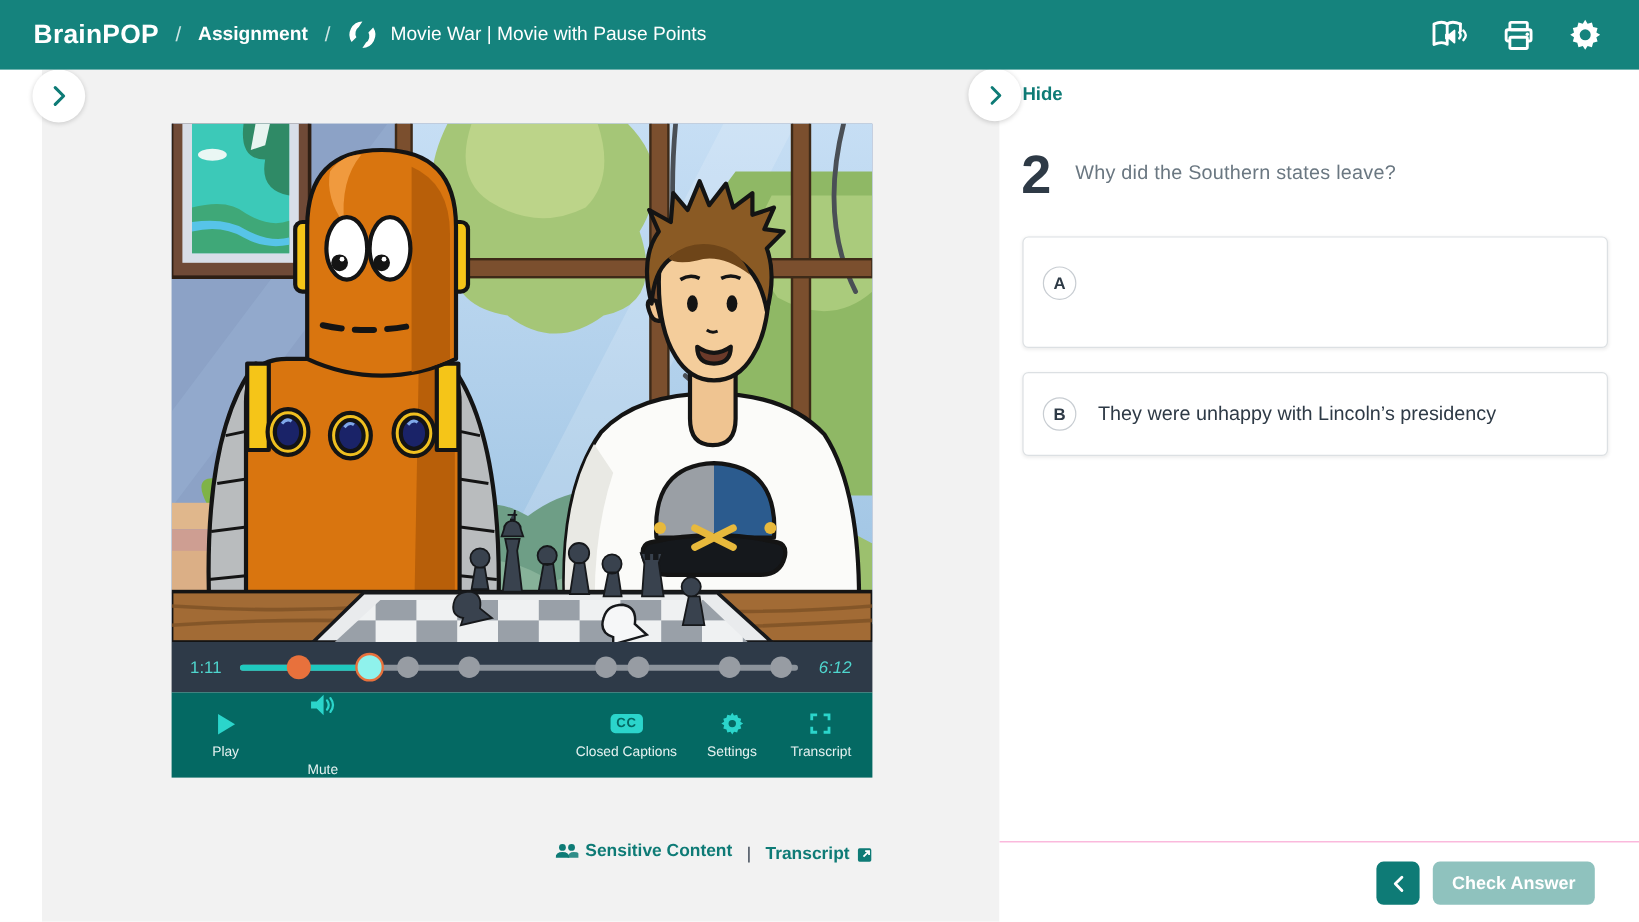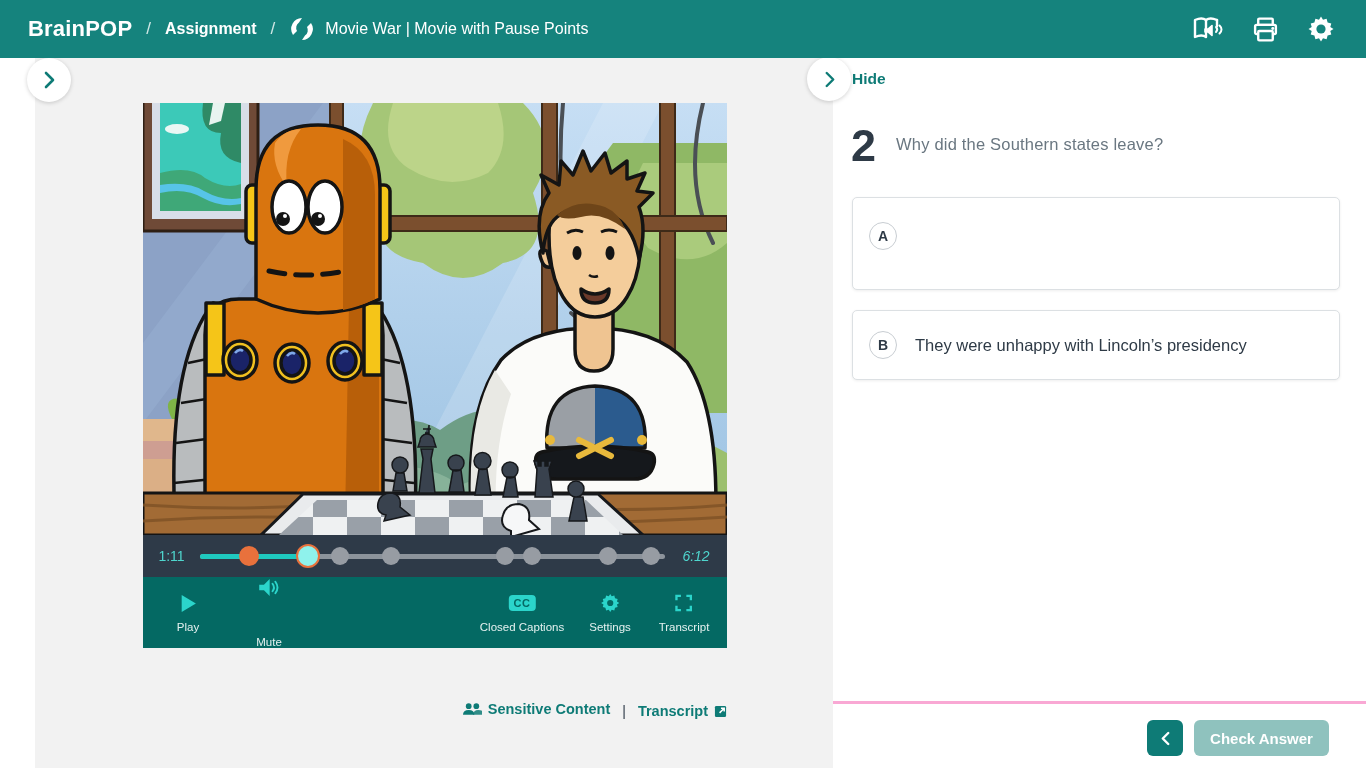--- a/index.html
+++ b/index.html
@@ -67,21 +67,21 @@
 
   .answer-card { position:absolute; left:19px; width:488px; background:#fff; border:1px solid #DCE0E3; border-radius:5px;
     box-shadow:0 1px 3px rgba(0,0,0,.07); cursor:pointer; display:flex; align-items:flex-start; padding:20px 24px 20px 16px; gap:18px; }
   .answer-a { top:139px; height:93px; }
   .answer-b { top:252px; height:70px; align-items:center; padding-top:0; padding-bottom:0; }
   .letter-chip { flex:0 0 28px; width:28px; height:28px; border-radius:50%; border:1.5px solid #C8CDD2;
     display:flex; align-items:center; justify-content:center; font-size:14px; font-weight:bold; color:#2E3A46; margin-top:4px; }
   .answer-b .letter-chip { margin-top:0; }
   .answer-text { font-size:16.5px; color:#2E3A46; line-height:25px; max-width:420px; }
 
-  .quiz-footer { position:absolute; left:0; bottom:0; width:533px; height:67px; border-top:3px solid #f9a8d4; background:#fff; }
+  .quiz-footer { position:absolute; left:0; bottom:0; width:533px; height:67px; border-top:1px solid #f9a8d4; background:#fff; }
   .back-btn { position:absolute; left:314px; top:16px; width:36px; height:36px; border-radius:6px; background:#0E7B76; border:none; cursor:pointer;
     display:flex; align-items:center; justify-content:center; }
   .check-btn { position:absolute; left:361px; top:16px; width:135px; height:36px; border-radius:6px; background:#8FC2BE; border:none;
     color:#fff; font-size:15px; font-weight:bold; cursor:pointer; font-family:"Liberation Sans", sans-serif; }
 </style>
 </head>
 <body>
 
 <header class="app-header">
   <span class="logo">BrainPOP</span>

